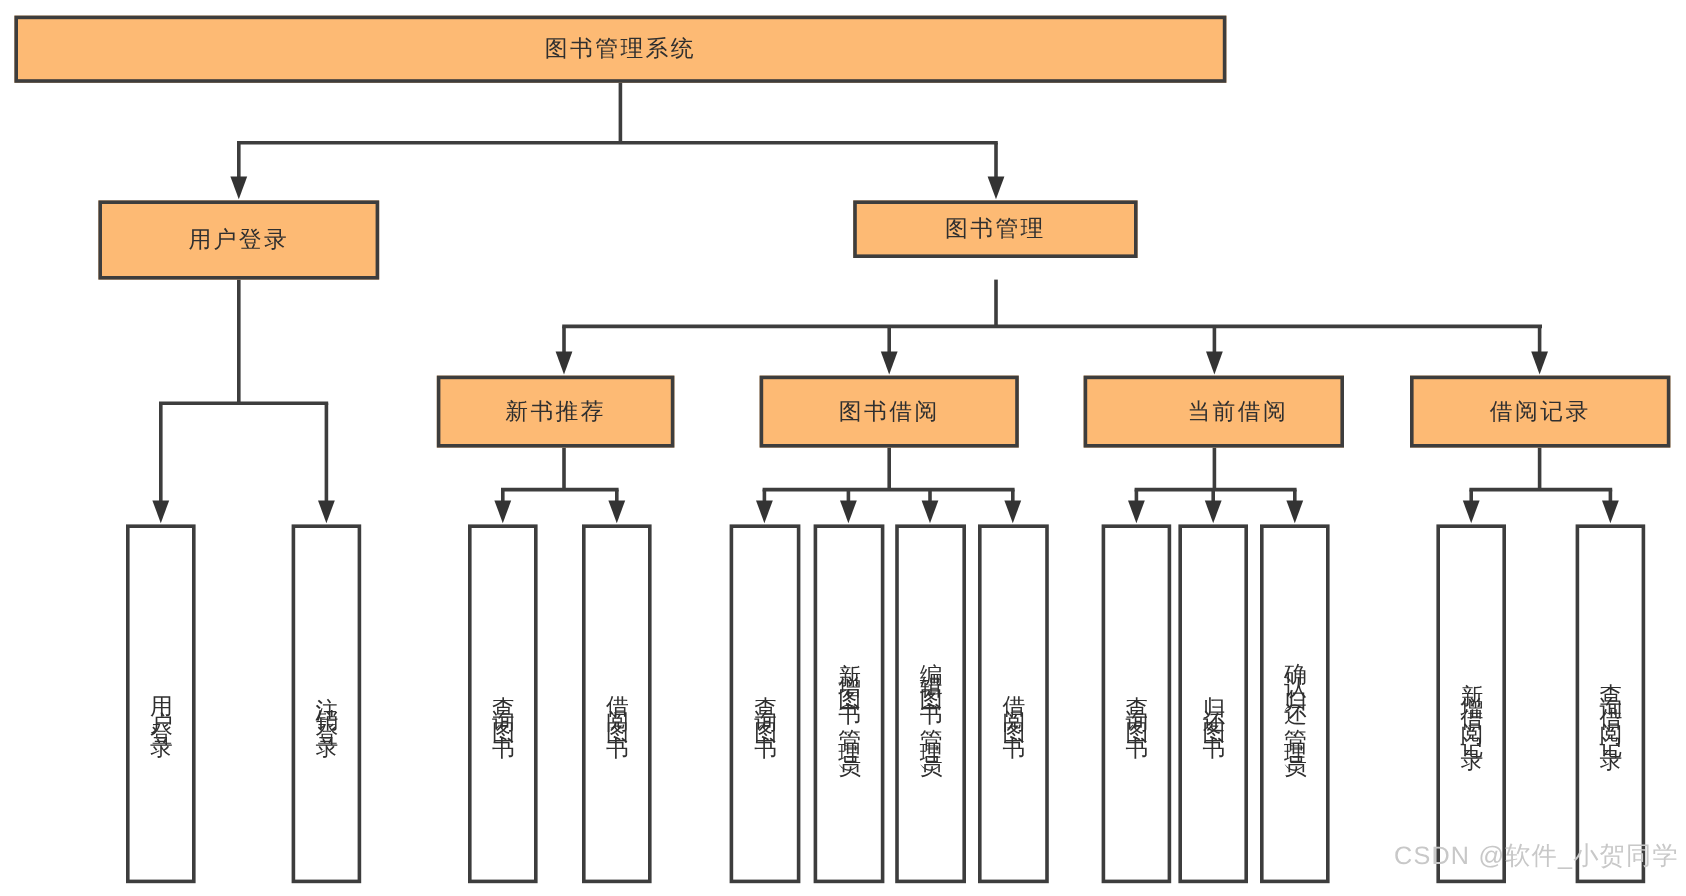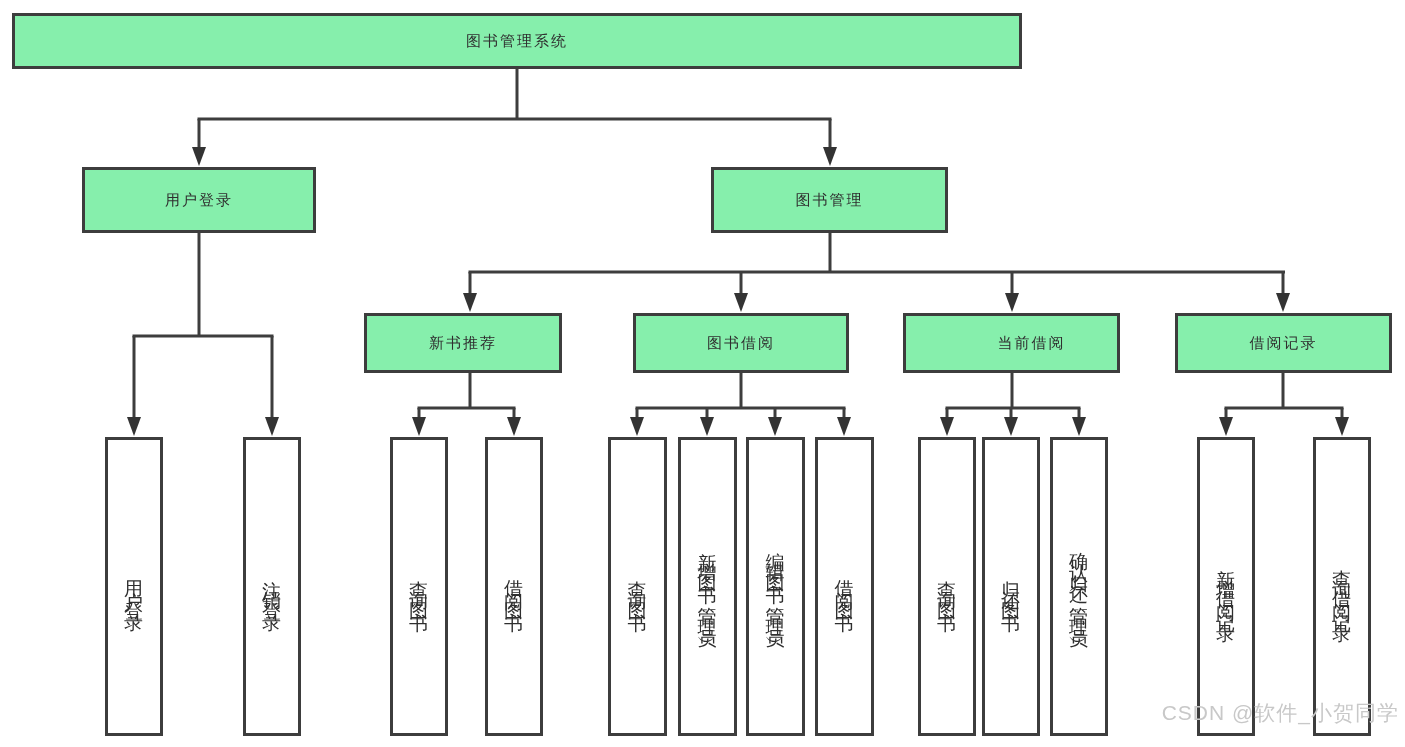--- a/index.html
+++ b/index.html
@@ -16,28 +16,28 @@
     overflow:hidden;
   }
   #connectors{
     position:absolute;
     left:0;top:0;
     width:1405px;height:747px;
     pointer-events:none;
   }
   .node{
     position:absolute;
-    background:#86efac;
+    background:#fdba74;
     border:3px solid var(--line);
     box-sizing:border-box;
     display:flex;
     align-items:center;
     justify-content:center;
     color:var(--text);
-    font-size:15px;
+    font-size:19px;
     letter-spacing:2px;
     z-index:2;
   }
   .vnode{
     position:absolute;
     background:#ffffff;
     border:3px solid var(--line);
     box-sizing:border-box;
     display:flex;
     align-items:center;
@@ -147,21 +147,21 @@
     </g>
   </svg>
 
   <div class="node" style="left:12px;top:13px;width:1010px;height:56px;">
     <span>图书管理系统</span>
   </div>
 
   <div class="node" style="left:82px;top:167px;width:234px;height:66px;">
     <span>用户登录</span>
   </div>
-  <div class="node" style="left:711px;top:167px;width:237px;height:66px;">
+  <div class="node" style="left:711px;top:167px;width:237px;height:48px;">
     <span>图书管理</span>
   </div>
 
   <div class="node" style="left:364px;top:313px;width:198px;height:60px;">
     <span>新书推荐</span>
   </div>
   <div class="node" style="left:633px;top:313px;width:216px;height:60px;">
     <span>图书借阅</span>
   </div>
   <div class="node" style="left:903px;top:313px;width:217px;height:60px;padding-left:40px;">

